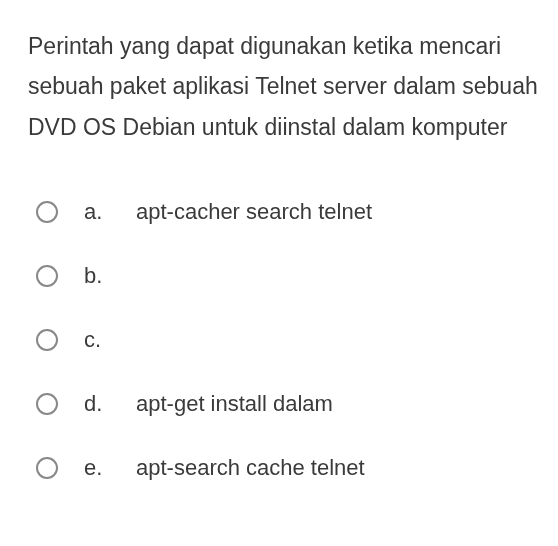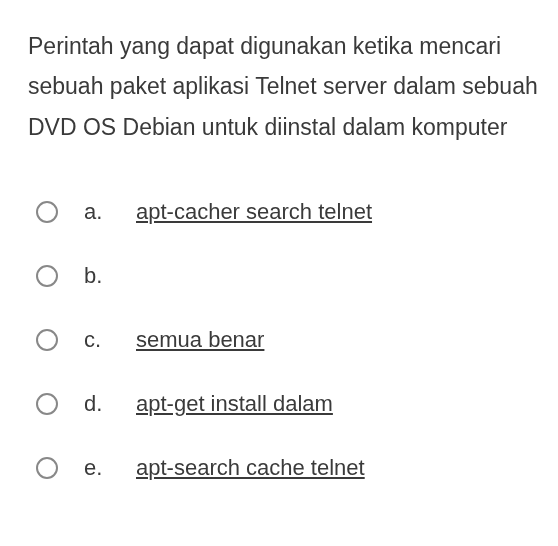--- a/index.html
+++ b/index.html
@@ -42,42 +42,40 @@
     }
     .option-label {
       font-size: 22px;
       color: #3a3a3a;
       width: 26px;
       flex-shrink: 0;
     }
     .option-text {
       font-size: 22px;
       color: #3a3a3a;
-      text-decoration: underline;
     }
   </style>
 </head>
 <body>
 
 <div class="question">Perintah yang dapat digunakan ketika mencari sebuah paket aplikasi Telnet server dalam sebuah DVD OS Debian untuk diinstal dalam komputer</div>
 
 <div class="options">
   <div class="option">
     <div class="radio"></div>
     <span class="option-label">a.</span>
     <span class="option-text">apt-cacher search telnet</span>
   </div>
   <div class="option">
     <div class="radio"></div>
     <span class="option-label">b.</span>
   </div>
   <div class="option">
     <div class="radio"></div>
     <span class="option-label">c.</span>
-    <span class="option-text">semua benar</span>
   </div>
   <div class="option">
     <div class="radio"></div>
     <span class="option-label">d.</span>
     <span class="option-text">apt-get install dalam</span>
   </div>
   <div class="option">
     <div class="radio"></div>
     <span class="option-label">e.</span>
     <span class="option-text">apt-search cache telnet</span>

